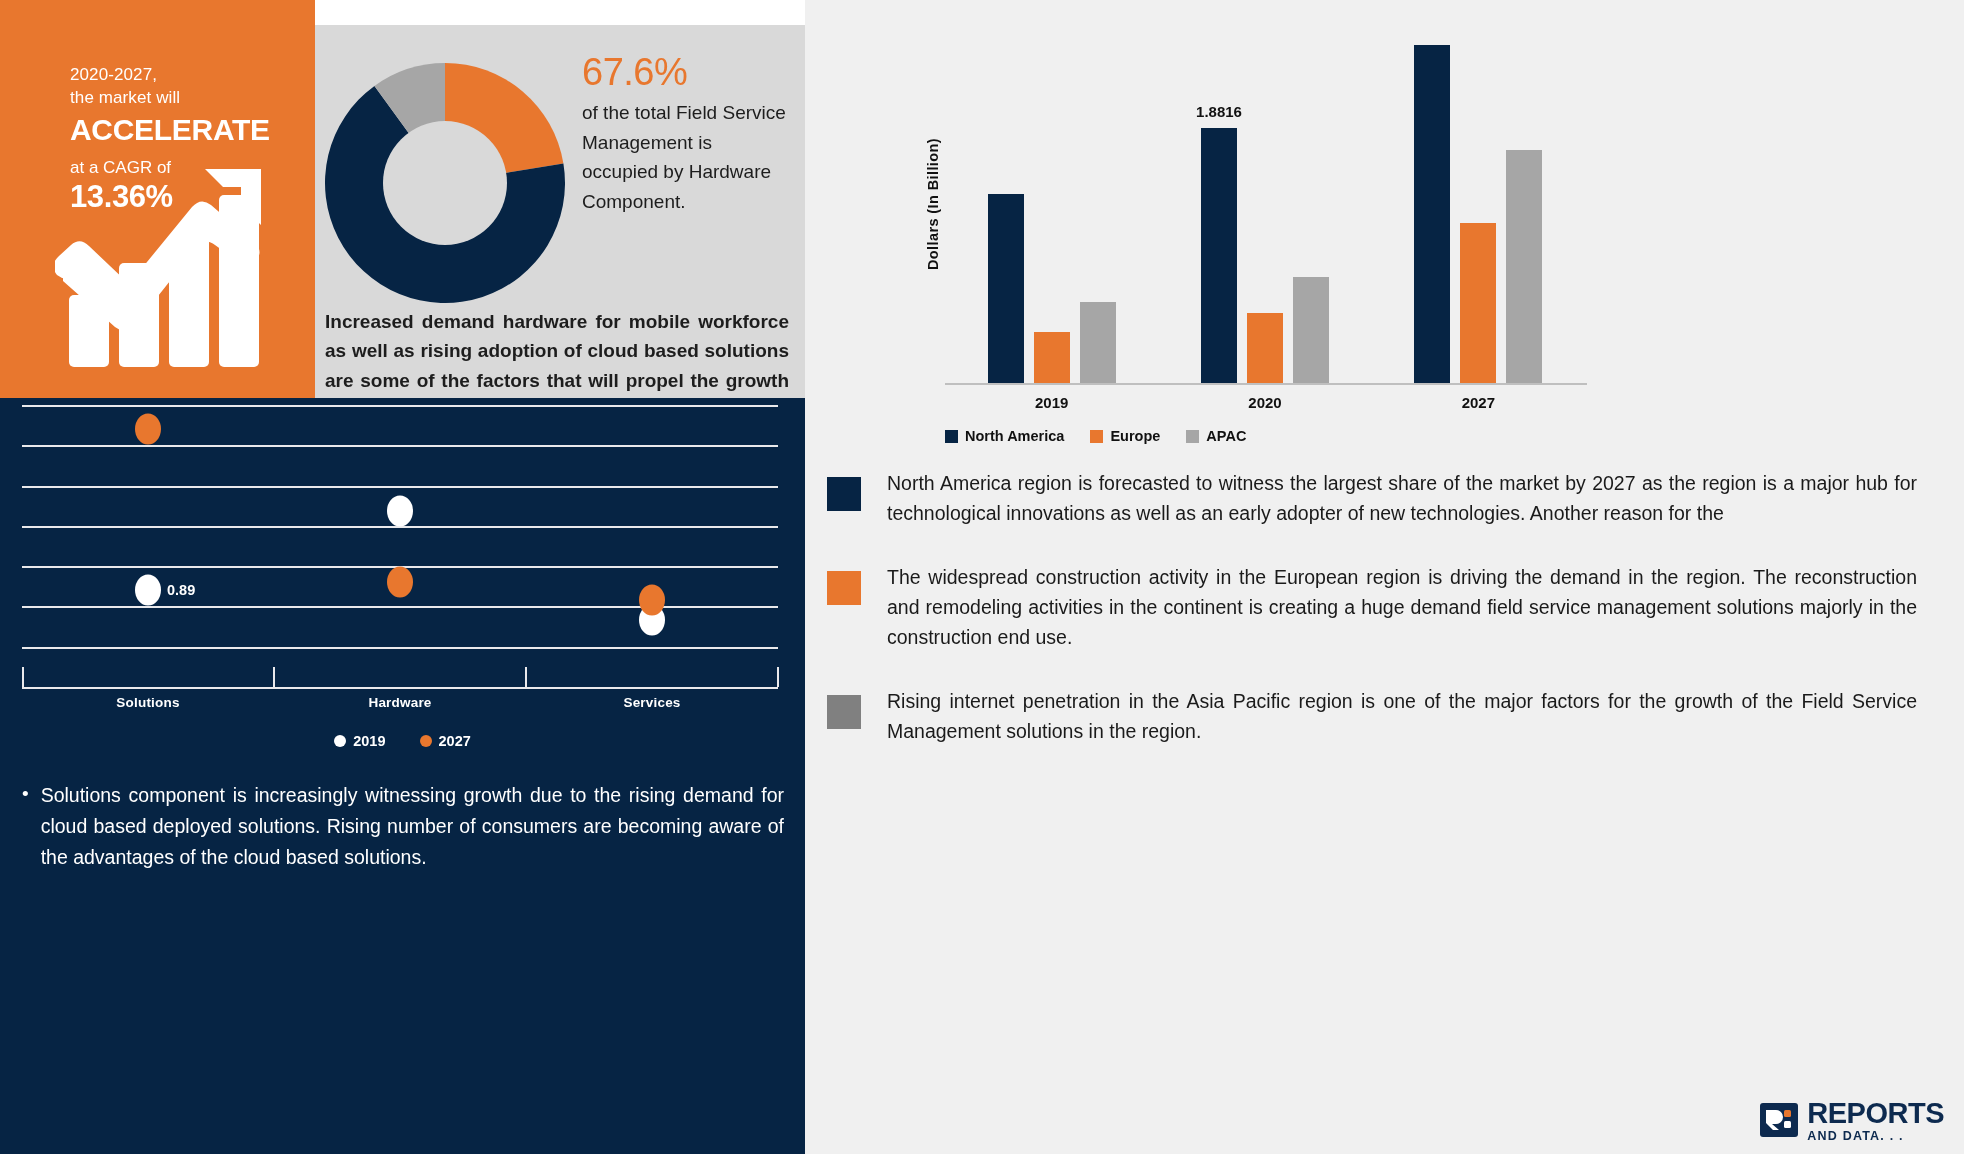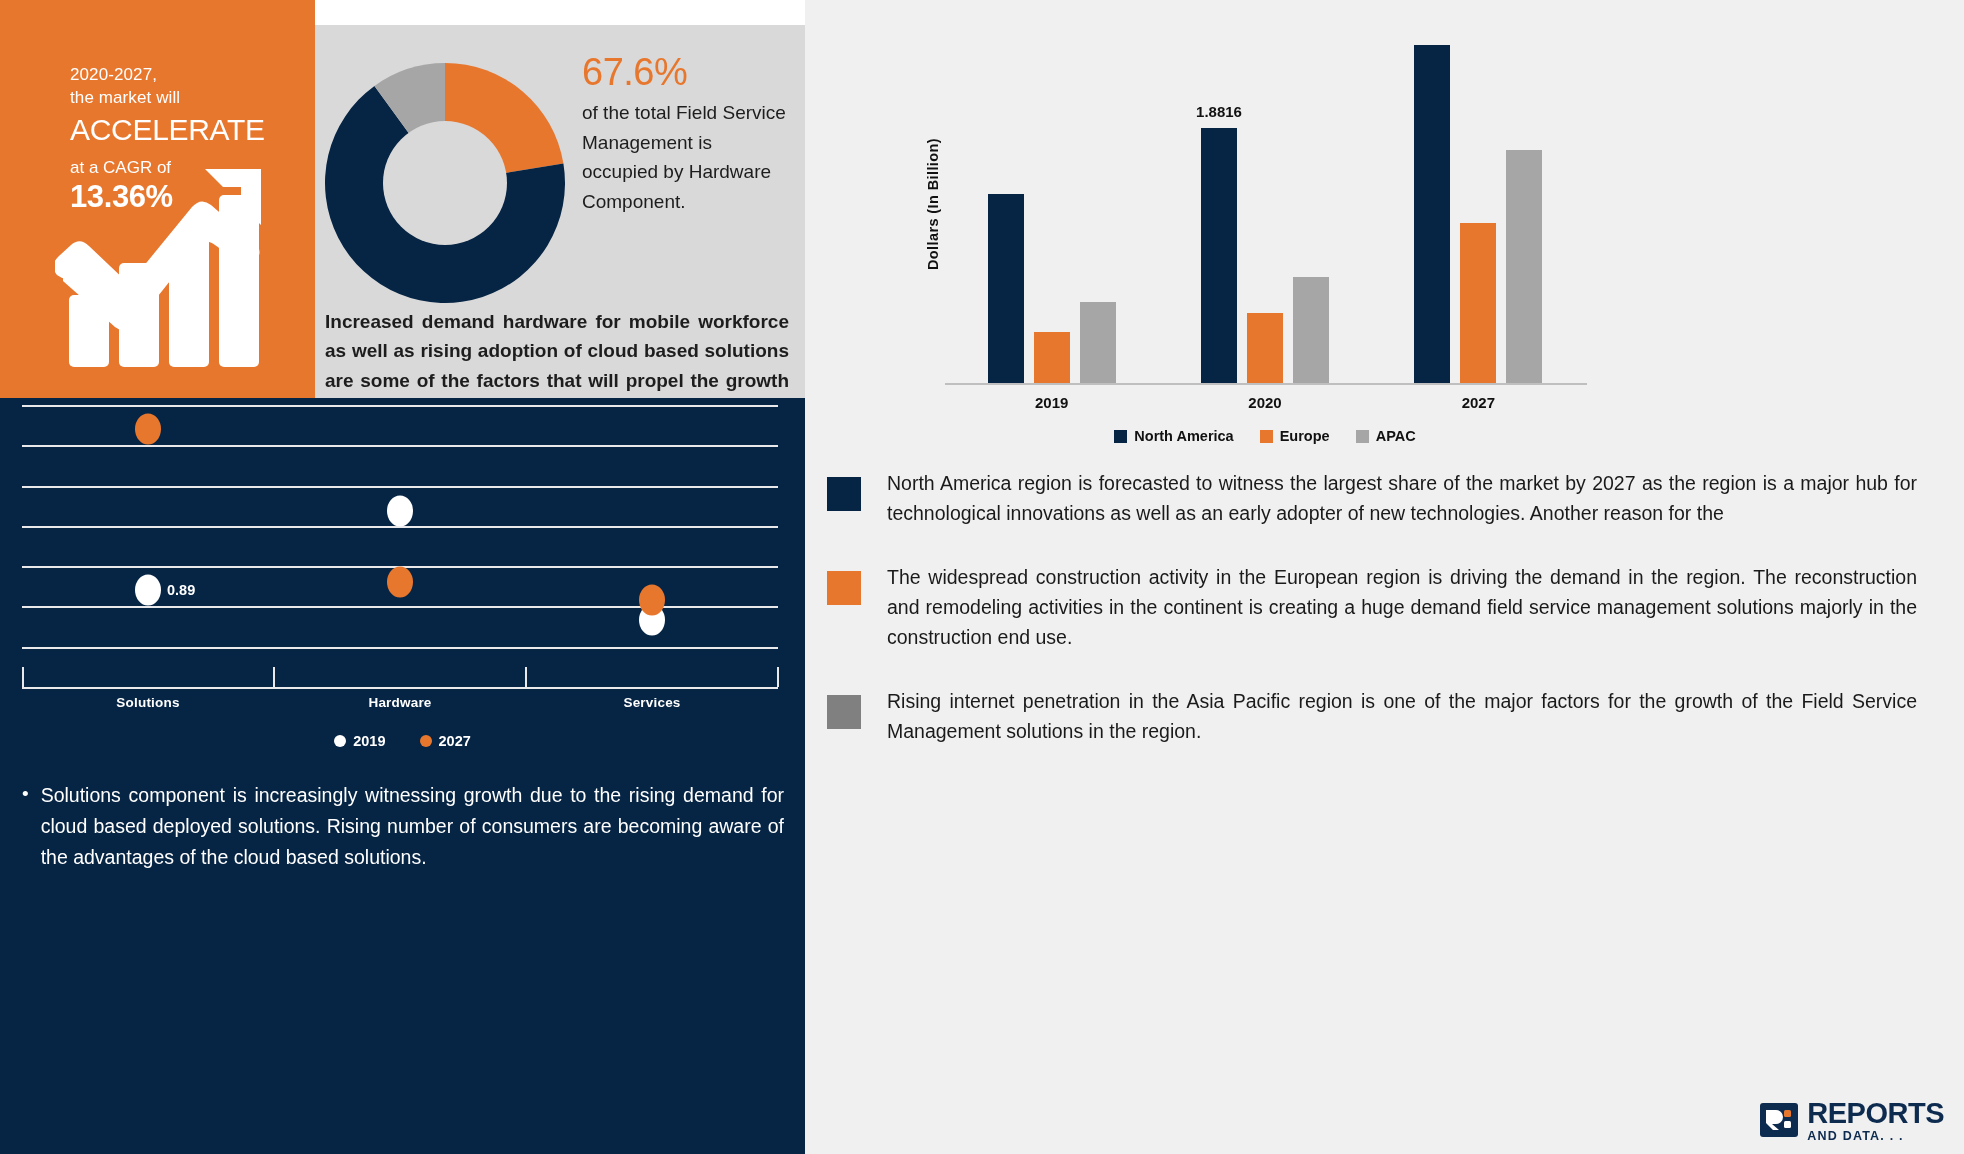--- a/index.html
+++ b/index.html
@@ -12,21 +12,21 @@
   }
   #root { position: relative; width: 1964px; height: 1154px; }
 
   
   .cagr-panel {
     position: absolute; left: 0; top: 0; width: 315px; height: 398px;
     background: #e8772e; color: #fff; overflow: hidden;
   }
   .cagr-text { position: absolute; left: 70px; top: 64px; }
   .cagr-line1 { font-size: 17px; line-height: 1.35; font-weight: 400; letter-spacing: .1px; }
-  .cagr-accel { font-size: 30px; font-weight: 400; letter-spacing: -.3px; line-height: 1.18; margin-top: 2px; }
+  .cagr-accel { font-size: 30px; font-weight: 700; letter-spacing: -.3px; line-height: 1.18; margin-top: 2px; }
   .cagr-line3 { font-size: 17px; line-height: 1.4; margin-top: 9px; }
   .cagr-value { font-size: 31px; font-weight: 700; line-height: 1.12; letter-spacing: -.4px; }
   .growth-icon { position: absolute; left: 55px; top: 155px; width: 210px; height: 215px; }
 
   
   .donut-panel {
     position: absolute; left: 315px; top: 0; width: 490px; height: 398px;
     background: #d9d9d9;
     margin-top: 25px;
   }
@@ -98,21 +98,21 @@
     position: absolute; font-size: 15px; font-weight: 700; color: #111;
     transform: translateX(-50%); white-space: nowrap;
   }
   .x-labels { position: absolute; left: 100px; top: 376px; width: 640px; height: 30px; }
   .x-label {
     position: absolute; font-size: 15px; font-weight: 700; color: #111;
     transform: translateX(-50%);
   }
   .bar-legend {
     position: absolute; left: 100px; top: 410px; width: 640px;
-    display: flex; justify-content: center; gap: 26px; align-items: center;
+    display: flex; justify-content: flex-start; gap: 26px; align-items: center;
   }
   .blegend-item { display: flex; align-items: center; gap: 7px; font-size: 14.5px; font-weight: 700; color: #111; }
   .blegend-sq { width: 13px; height: 13px; }
 
   .insights { position: absolute; left: 22px; top: 468px; width: 1120px; }
   .insight { display: flex; gap: 26px; margin-bottom: 34px; }
   .insight-sq { width: 34px; height: 34px; flex: 0 0 34px; margin-top: 9px; }
   .insight-text {
     font-size: 19.5px; line-height: 1.54; color: #1a1a1a;
     text-align: justify; text-align-last: left; width: 1030px;

